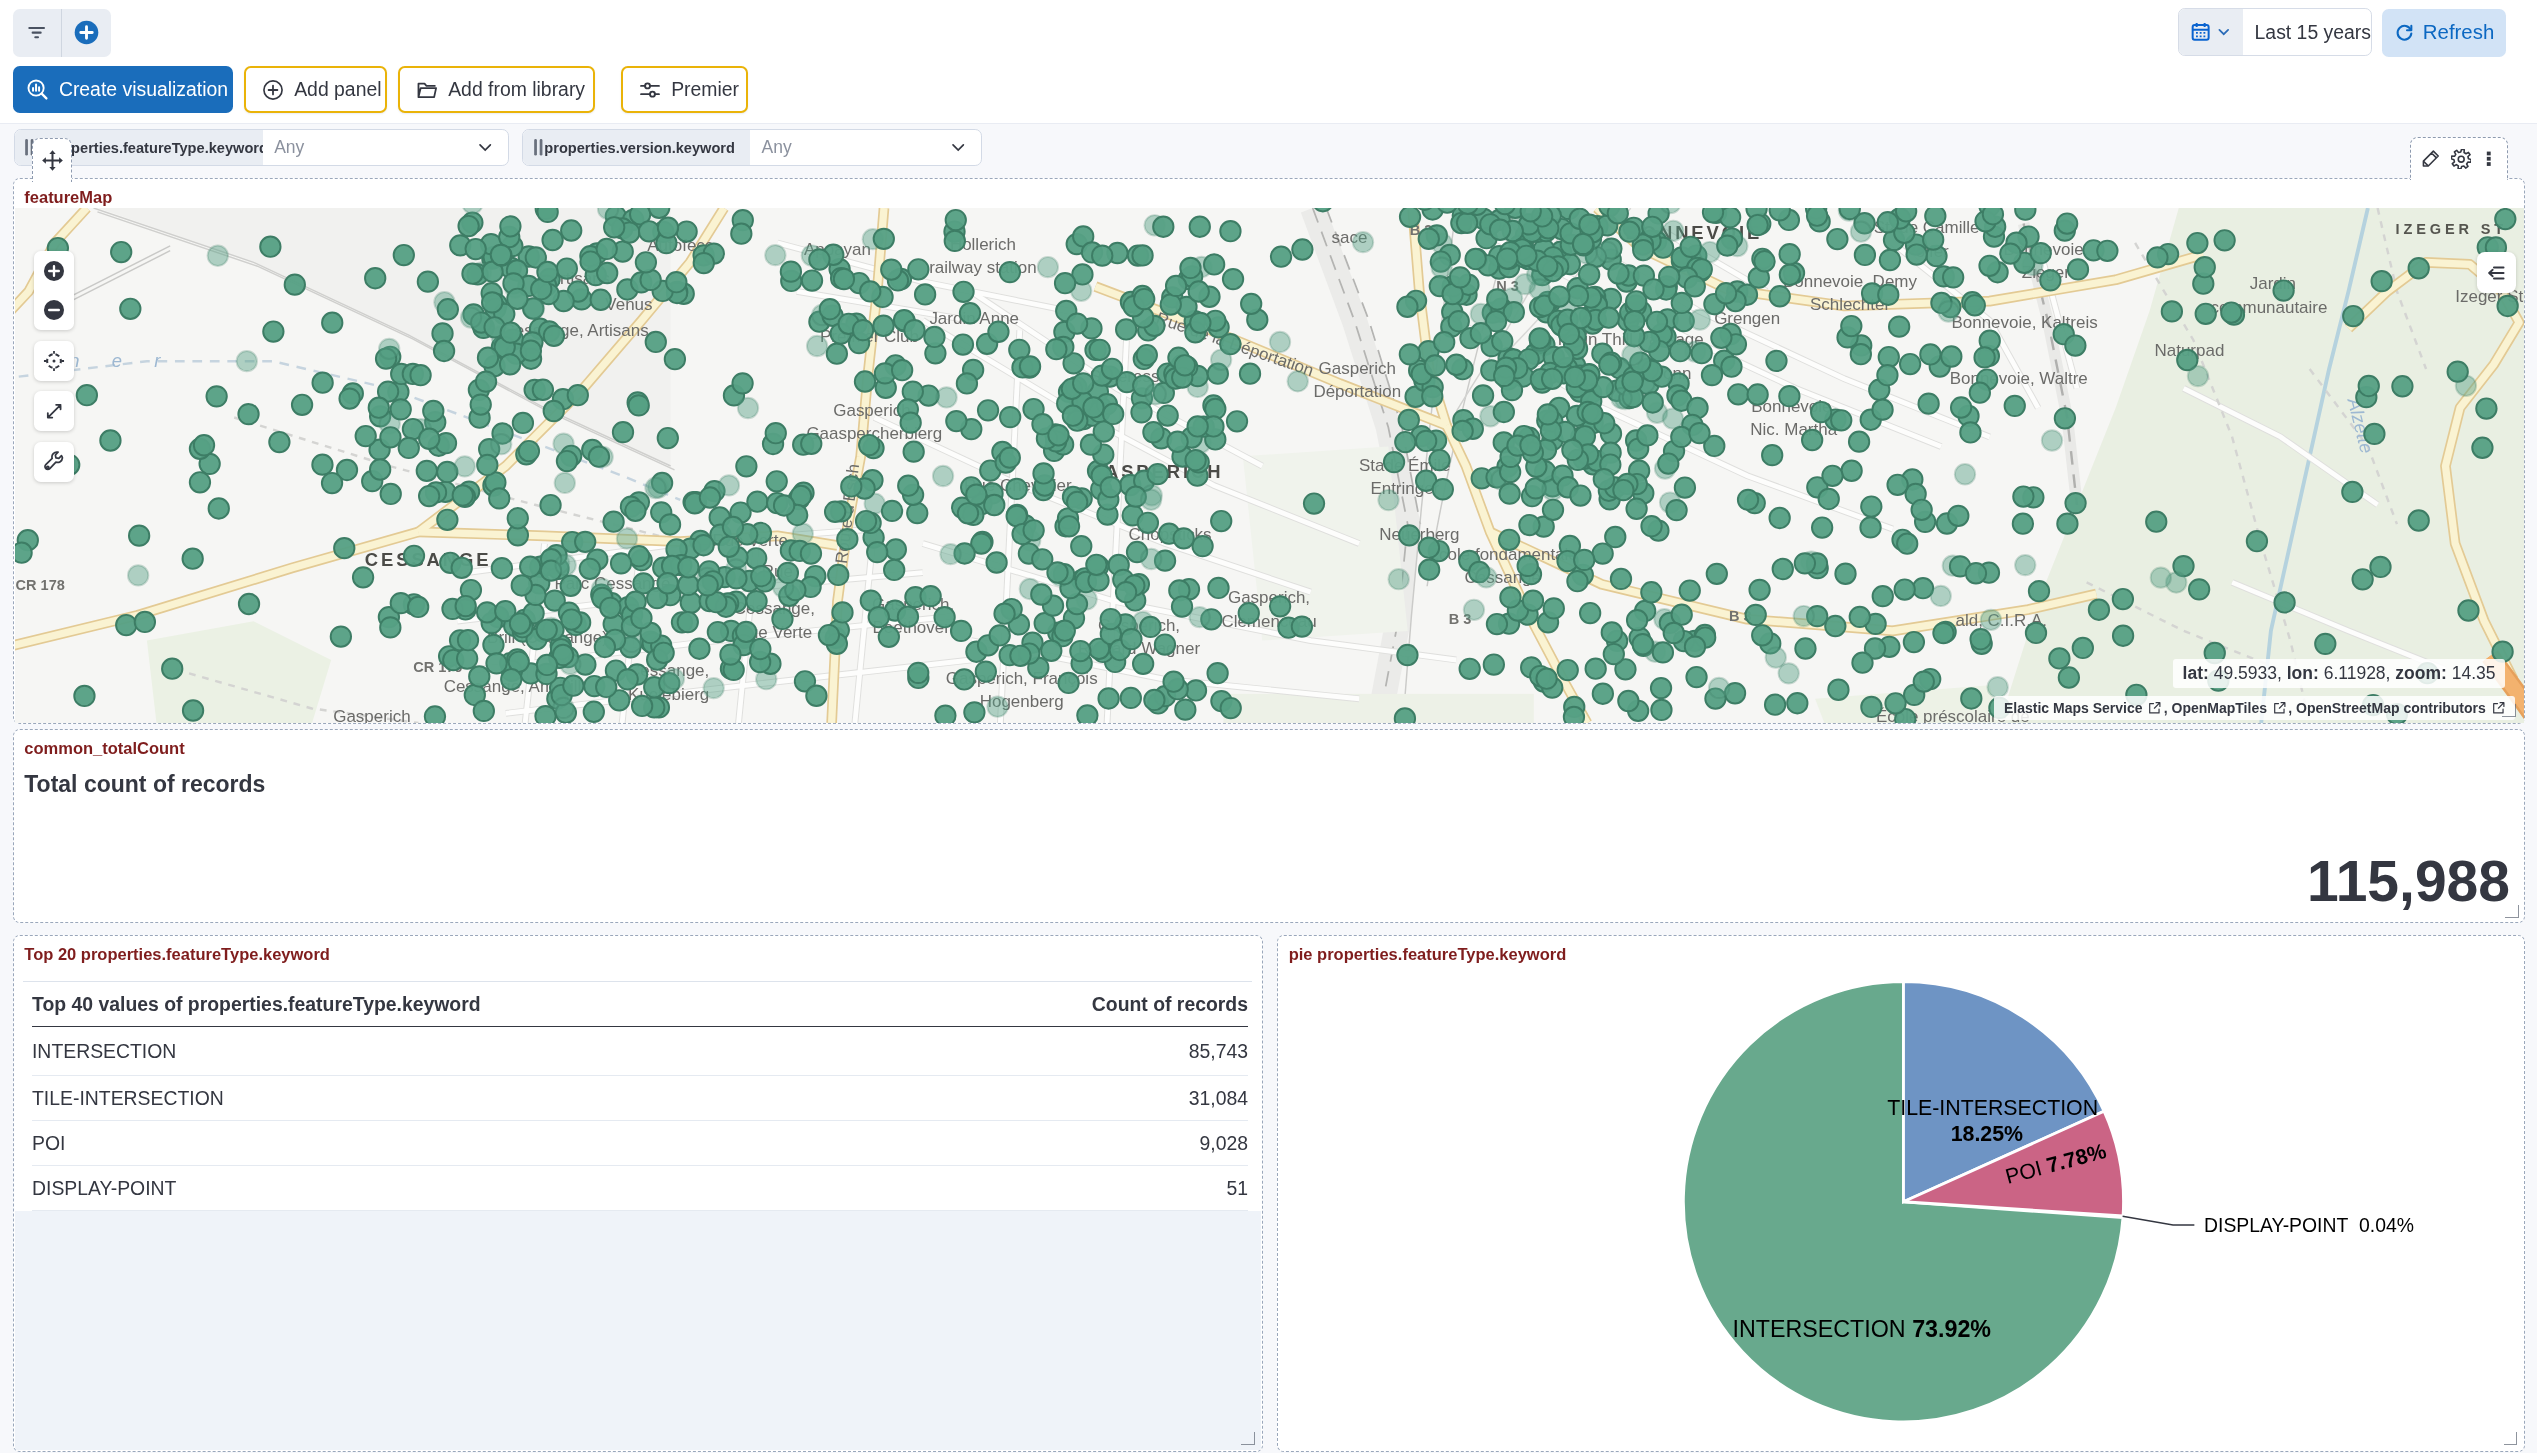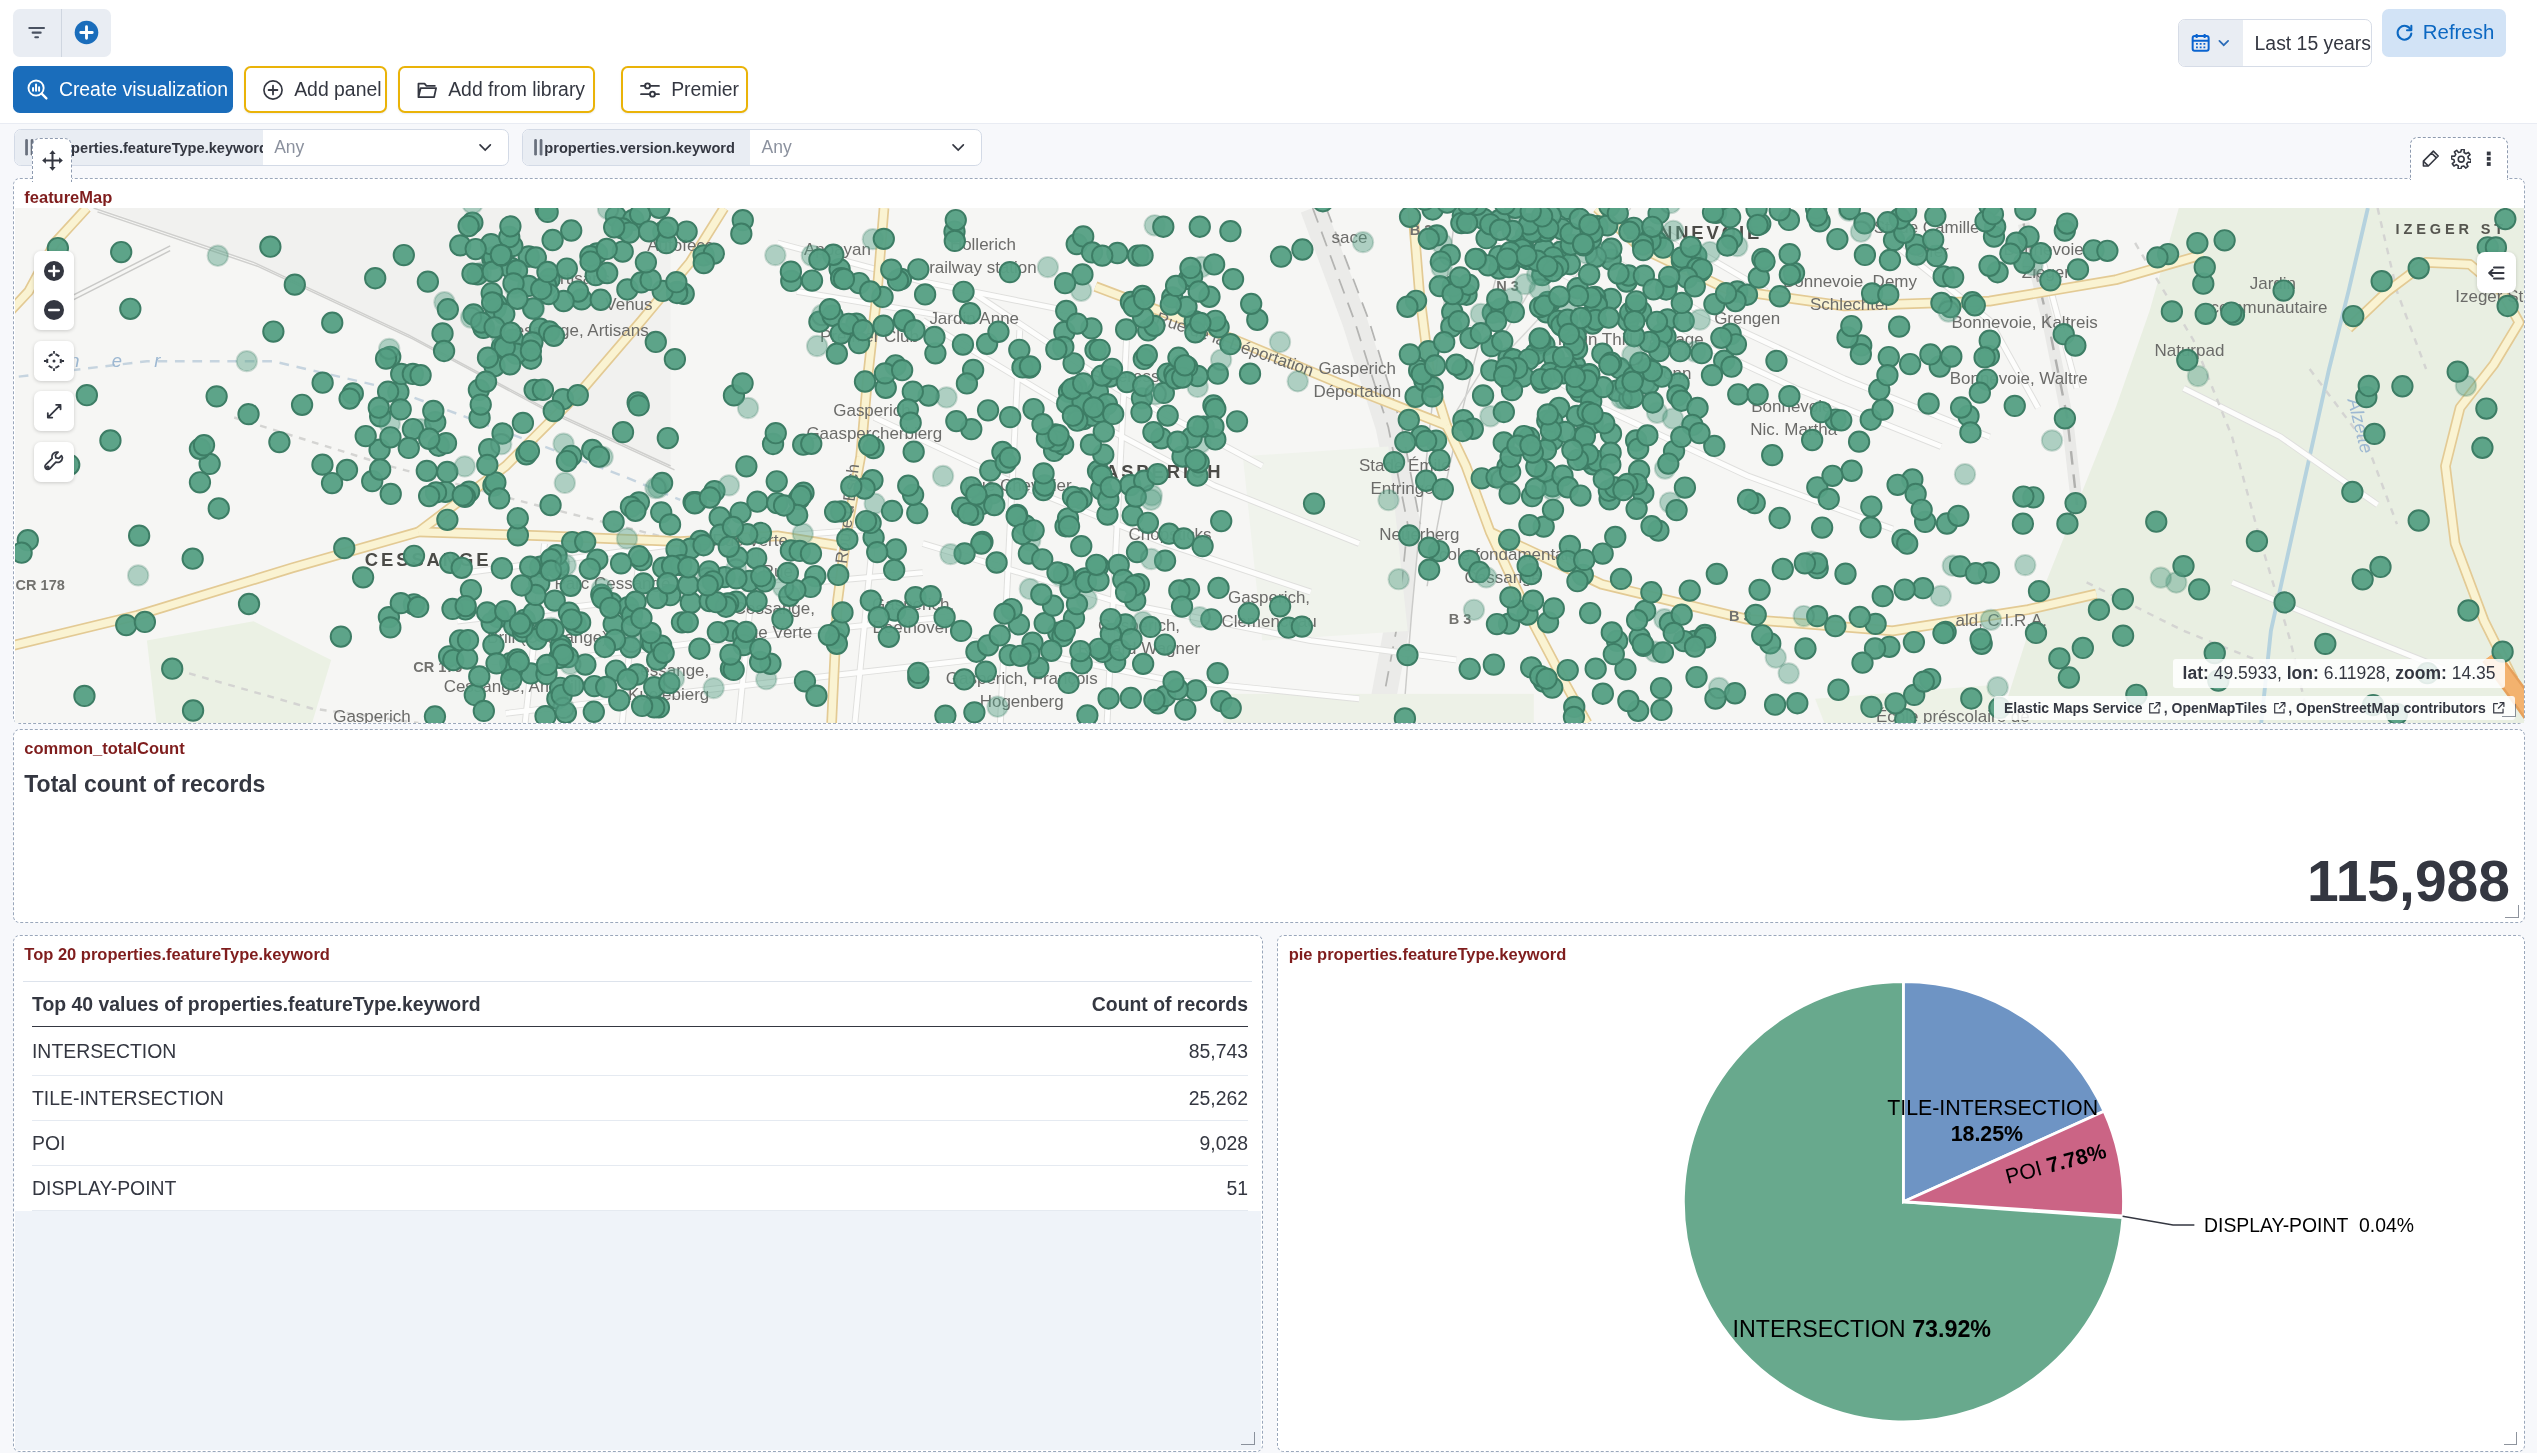--- a/index.html
+++ b/index.html
@@ -40,21 +40,21 @@
         </svg>
       </div>
  <div style="width:1px;height:48px;background:#cfd6e0"></div>
  <div style="width:49px;display:flex;justify-content:center">
         <svg class="i" width="27" height="27" viewBox="0 0 16 16">
           <circle cx="8" cy="8" r="7" fill="#1a6dbb" stroke="none"></circle>
           <path d="M8 4.6v6.8M4.6 8h6.8" stroke="#fff" stroke-width="1.7" stroke-linecap="round"></path>
         </svg>
       </div>
 </div>
-<div class="abs" style="left:2178px;top:19px;width:194px;height:48px;background:#fff;border:1px solid #d6dce7;border-radius:6.8px;display:flex;align-items:center;overflow:hidden">
+<div class="abs" style="left:2178px;top:8px;width:194px;height:48px;background:#fff;border:1px solid #d6dce7;border-radius:6.8px;display:flex;align-items:center;overflow:hidden">
  <div style="width:64px;height:48px;background:#e9edf3;display:flex;align-items:center;justify-content:center;gap:4.9px">
   <svg class="i" width="21.3" height="21.3" viewBox="0 0 16 16" fill="none" stroke="#0b64d0" stroke-width="1.5">
           <rect x="2" y="3" width="12" height="11" rx="1.5"></rect>
           <path d="M2 6.5h12M5 1.5v3M11 1.5v3"></path>
           <path d="M4.5 9h1.4M7.3 9h1.4M10.1 9h1.4M4.5 11.5h1.4M7.3 11.5h1.4M10.1 11.5h1.4" stroke-width="1.3"></path>
         </svg>
   <svg class="i" width="15.5" height="15.5" viewBox="0 0 16 16" fill="none" stroke="#2b6cb8" stroke-width="1.8" stroke-linecap="round">
           <path d="M3.5 6l4.5 4.5L12.5 6"></path>
         </svg>
  </div>
@@ -1876,21 +1876,21 @@
   <div style="height:45px;display:flex;align-items:center;border-bottom:1.9px solid #343741;font-size:19.4px;font-weight:bold">
    <span>Top 40 values of properties.featureType.keyword</span>
           <span class="num">Count of records</span>
   </div>
   <div class="trow" style="height:49px">
           <span>INTERSECTION</span>
           <span class="num">85,743</span>
         </div>
   <div class="trow">
           <span>TILE-INTERSECTION</span>
-          <span class="num">25,262</span>
+          <span class="num">31,084</span>
         </div>
   <div class="trow">
           <span>POI</span>
           <span class="num">9,028</span>
         </div>
   <div class="trow">
           <span>DISPLAY-POINT</span>
           <span class="num">51</span>
         </div>
  </div>

